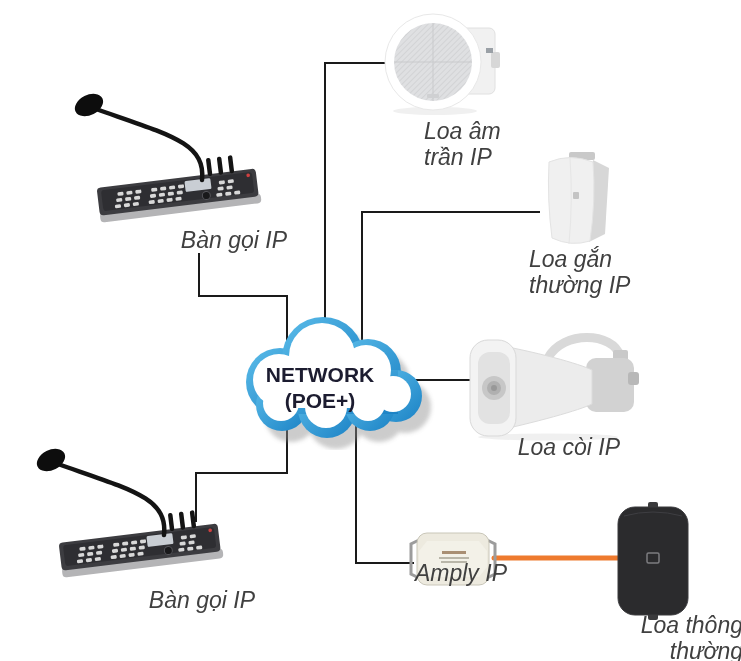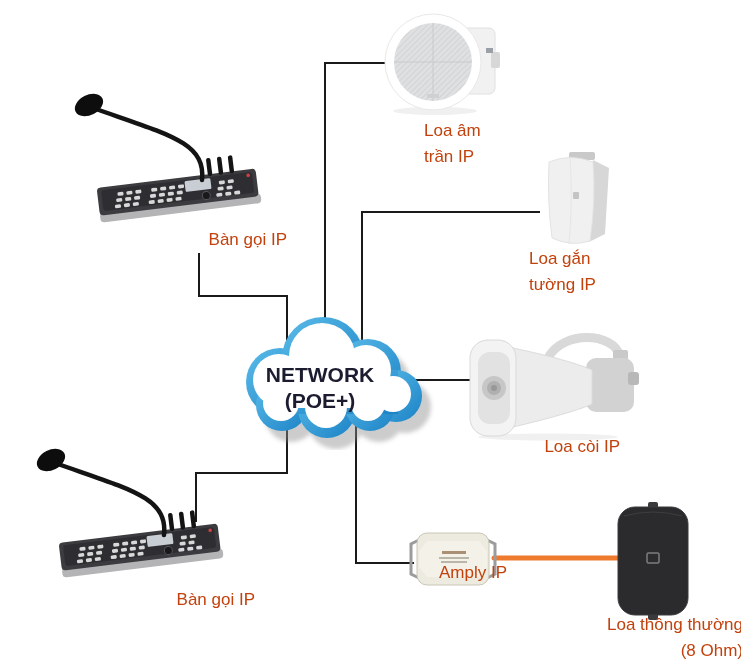--- a/index.html
+++ b/index.html
@@ -4,22 +4,23 @@
 <style>
   html,body{margin:0;padding:0;background:#ffffff;}
   .canvas{
     position:relative;width:741px;height:661px;background:#ffffff;
     font-family:"Liberation Sans",sans-serif;overflow:hidden;
   }
   #lines-layer{position:absolute;left:0;top:0;z-index:1;}
   .device{position:absolute;z-index:2;}
   #cloud-svg{position:absolute;left:220px;top:302px;z-index:3;}
   .lbl{
-    position:absolute;z-index:4;color:#c2410c;font-size:17px;line-height:26px;
+    position:absolute;z-index:4;color:#404040;font-size:23px;line-height:26px;
     white-space:pre-line;
+    font-style:italic;
   }
   .lbl.center{text-align:right;}
   #lbl-call-top{left:112px;top:227px;width:175px;}
   #lbl-ceiling{left:424px;top:118px;width:120px;text-align:left;}
   #lbl-wall{left:529px;top:246px;width:130px;text-align:left;}
   #lbl-horn{left:480px;top:434px;width:140px;}
   #lbl-call-bottom{left:80px;top:587px;width:175px;}
   #lbl-amply{left:387px;top:560px;width:120px;}
   #lbl-passive{left:568px;top:612px;width:175px;}
   #dev-call-top{left:60px;top:83px;}
@@ -191,20 +192,20 @@
         <rect x="52" y="62" width="118" height="44"></rect>
     </g>
     <text x="100" y="80" text-anchor="middle" font-size="21" font-weight="bold" fill="#1c1c30">NETWORK</text>
     <text x="100" y="106" text-anchor="middle" font-size="21" font-weight="bold" fill="#1c1c30">(POE+)</text>
   </svg>
 
   <div id="lbl-call-top" class="lbl center">Bàn gọi IP</div>
   <div id="lbl-ceiling" class="lbl">Loa âm
 trần IP</div>
   <div id="lbl-wall" class="lbl">Loa gắn
-tường IP</div>
+thường IP</div>
   <div id="lbl-horn" class="lbl center">Loa còi IP</div>
   <div id="lbl-call-bottom" class="lbl center">Bàn gọi IP</div>
   <div id="lbl-amply" class="lbl center">Amply IP</div>
   <div id="lbl-passive" class="lbl center">Loa thông thường
 (8 Ohm)</div>
 
 </div>
 
 </body></html>

